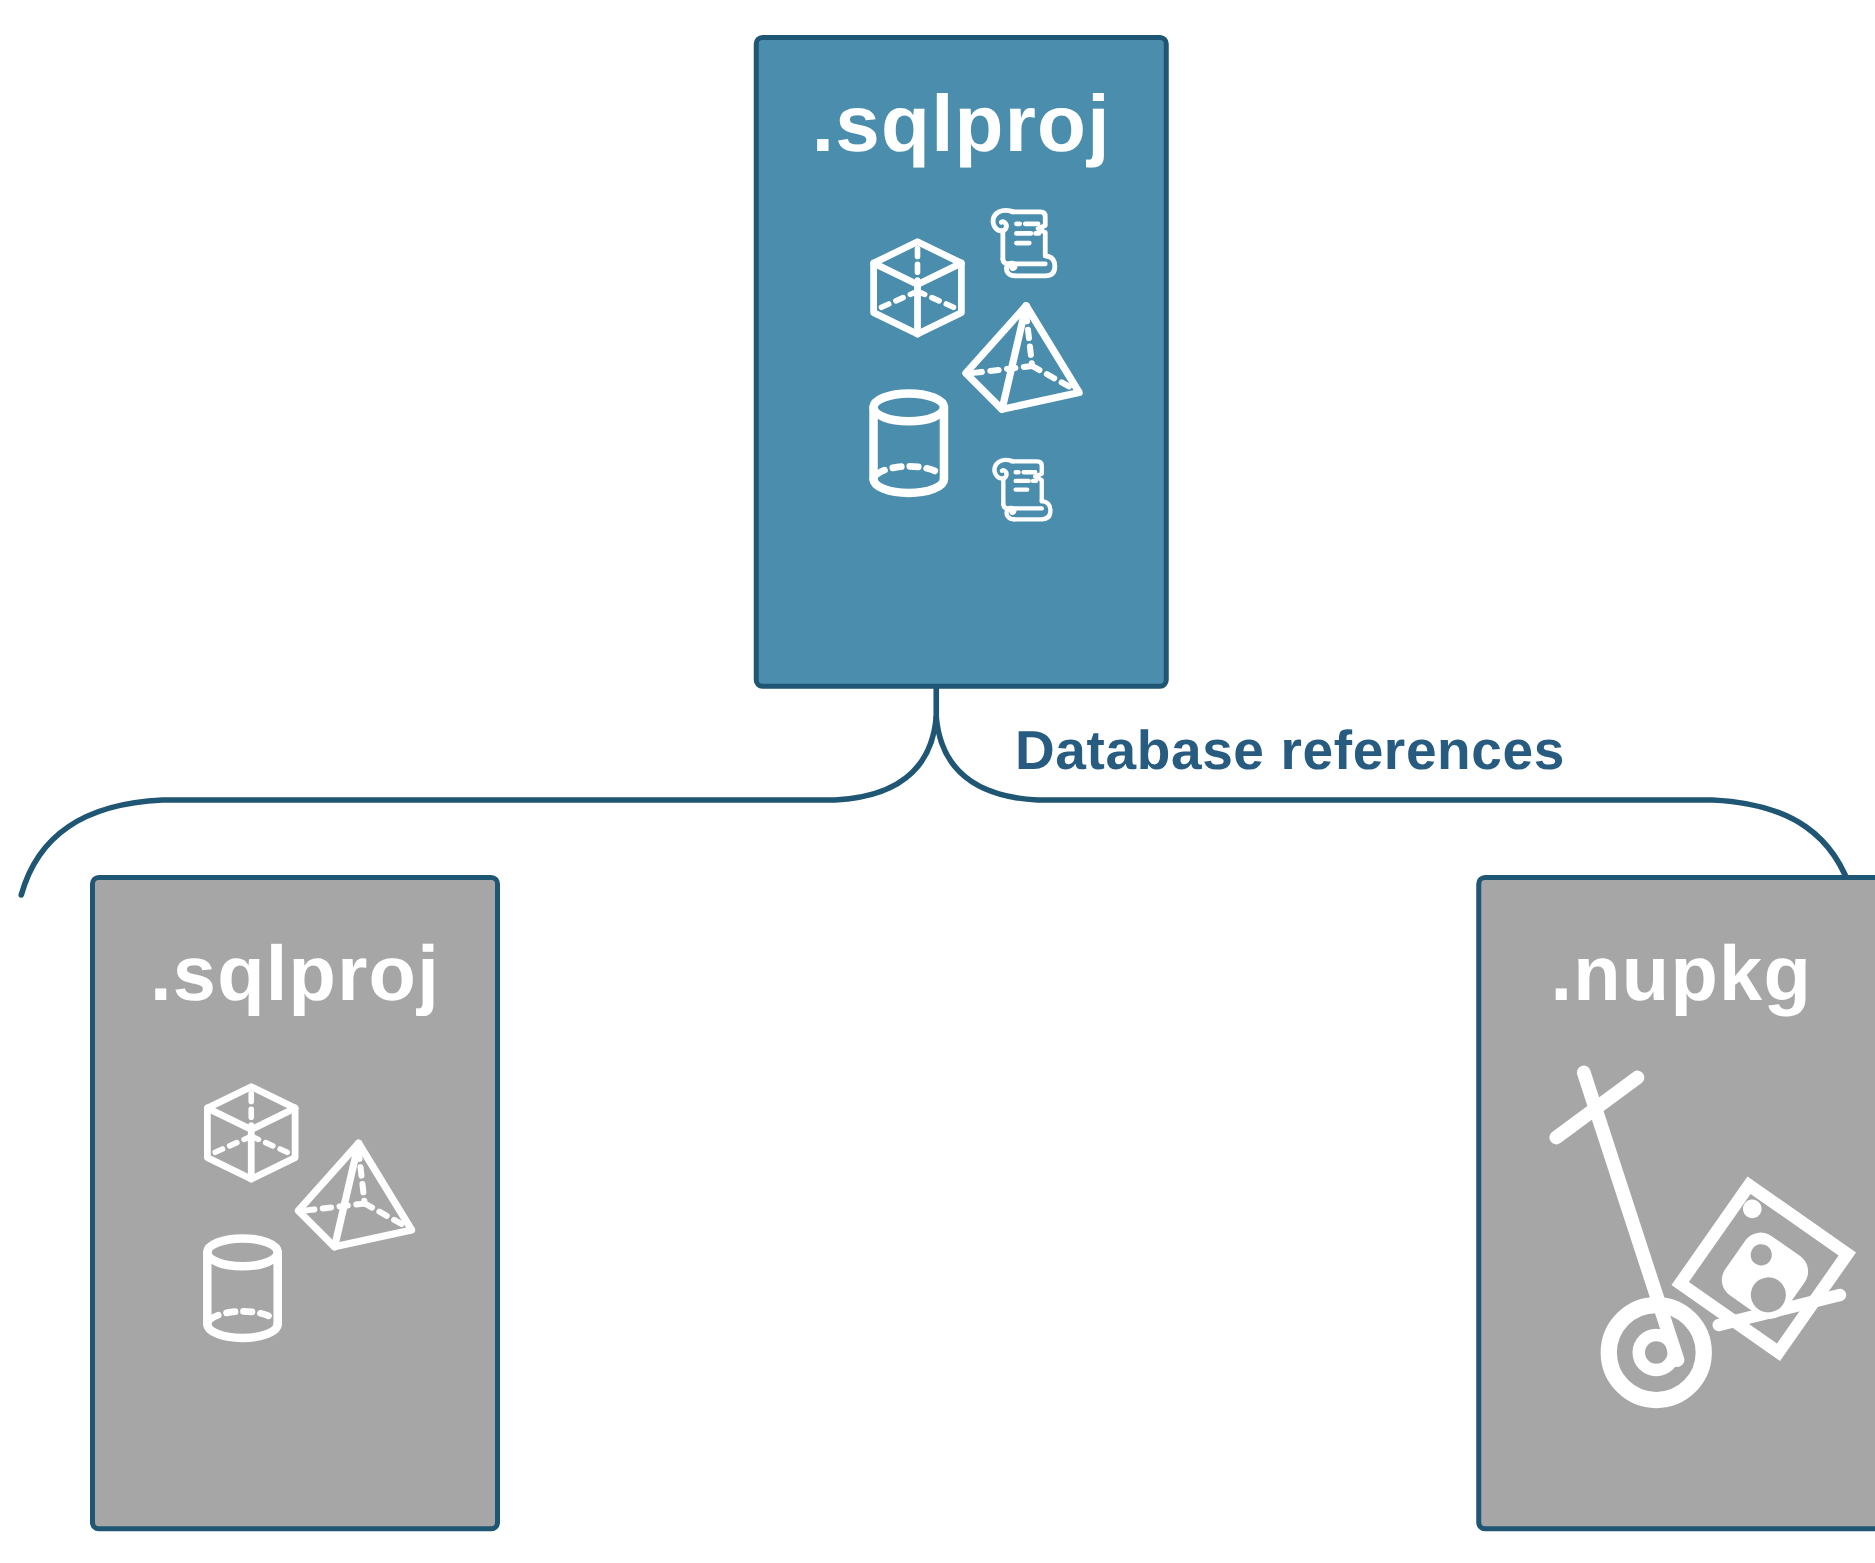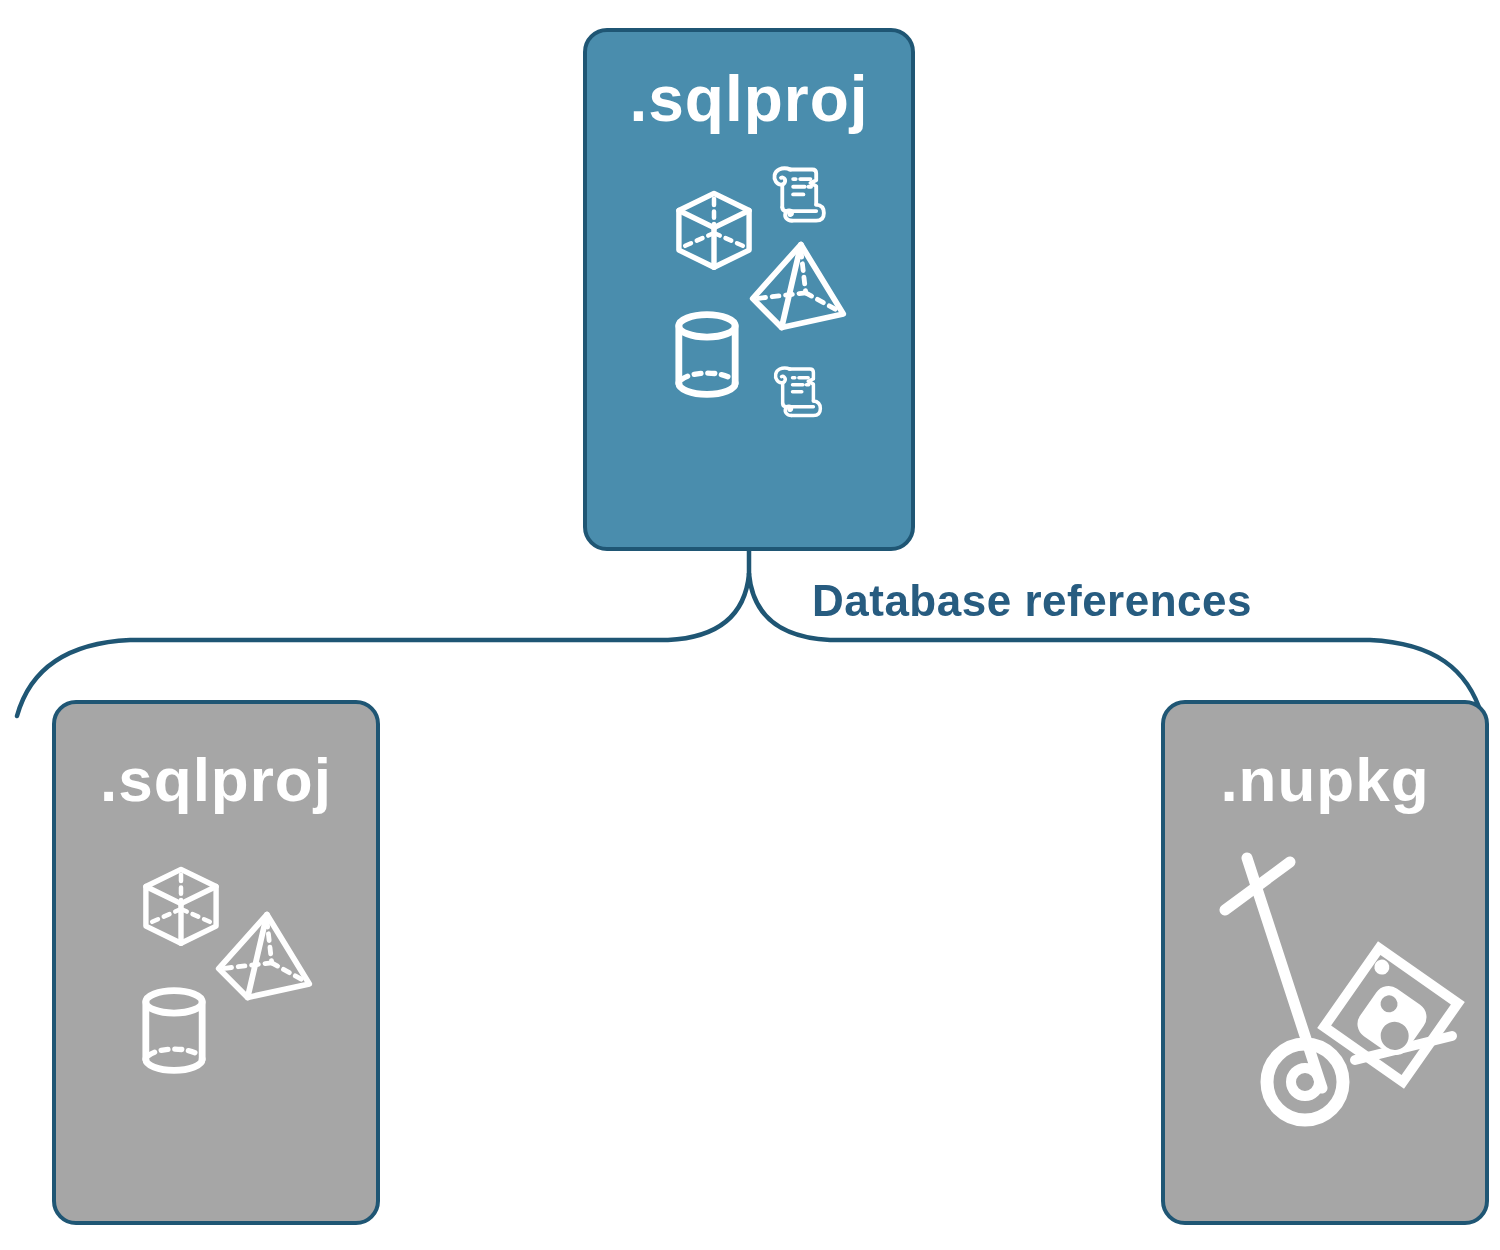--- a/index.html
+++ b/index.html
@@ -6,22 +6,23 @@
   #canvas{
     position:relative;
     width:1500px;height:1250px;
     background:#ffffff;
     font-family:"Liberation Sans", sans-serif;
     overflow:hidden;
   }
   .node{
     position:absolute;
     border:4px solid #1F5674;
-    border-radius:24px;
+    border-radius:7px;
     box-sizing:border-box;
+    margin-left:20px;
   }
   .node-root{
     left:583px;top:28px;width:332px;height:523px;
     background:#4A8DAD;
   }
   .node-child{
     top:700px;width:328px;height:525px;
     background:#A6A6A6;
   }
   #child-sqlproj{left:52px;}

